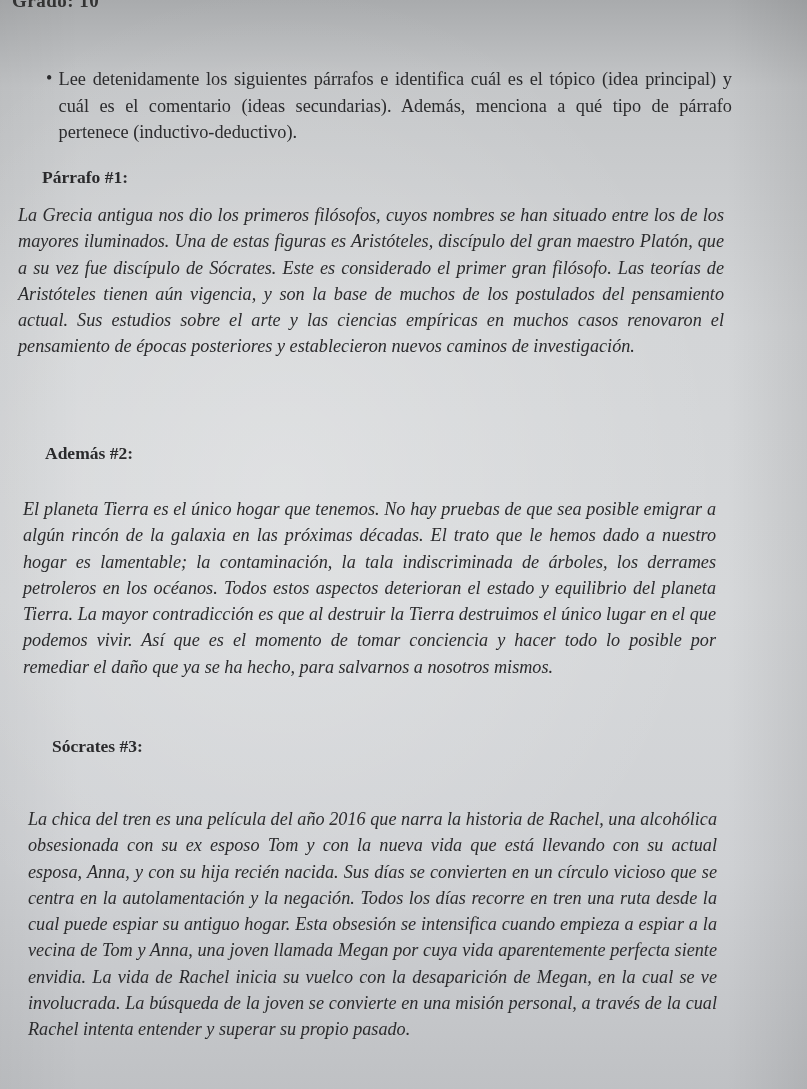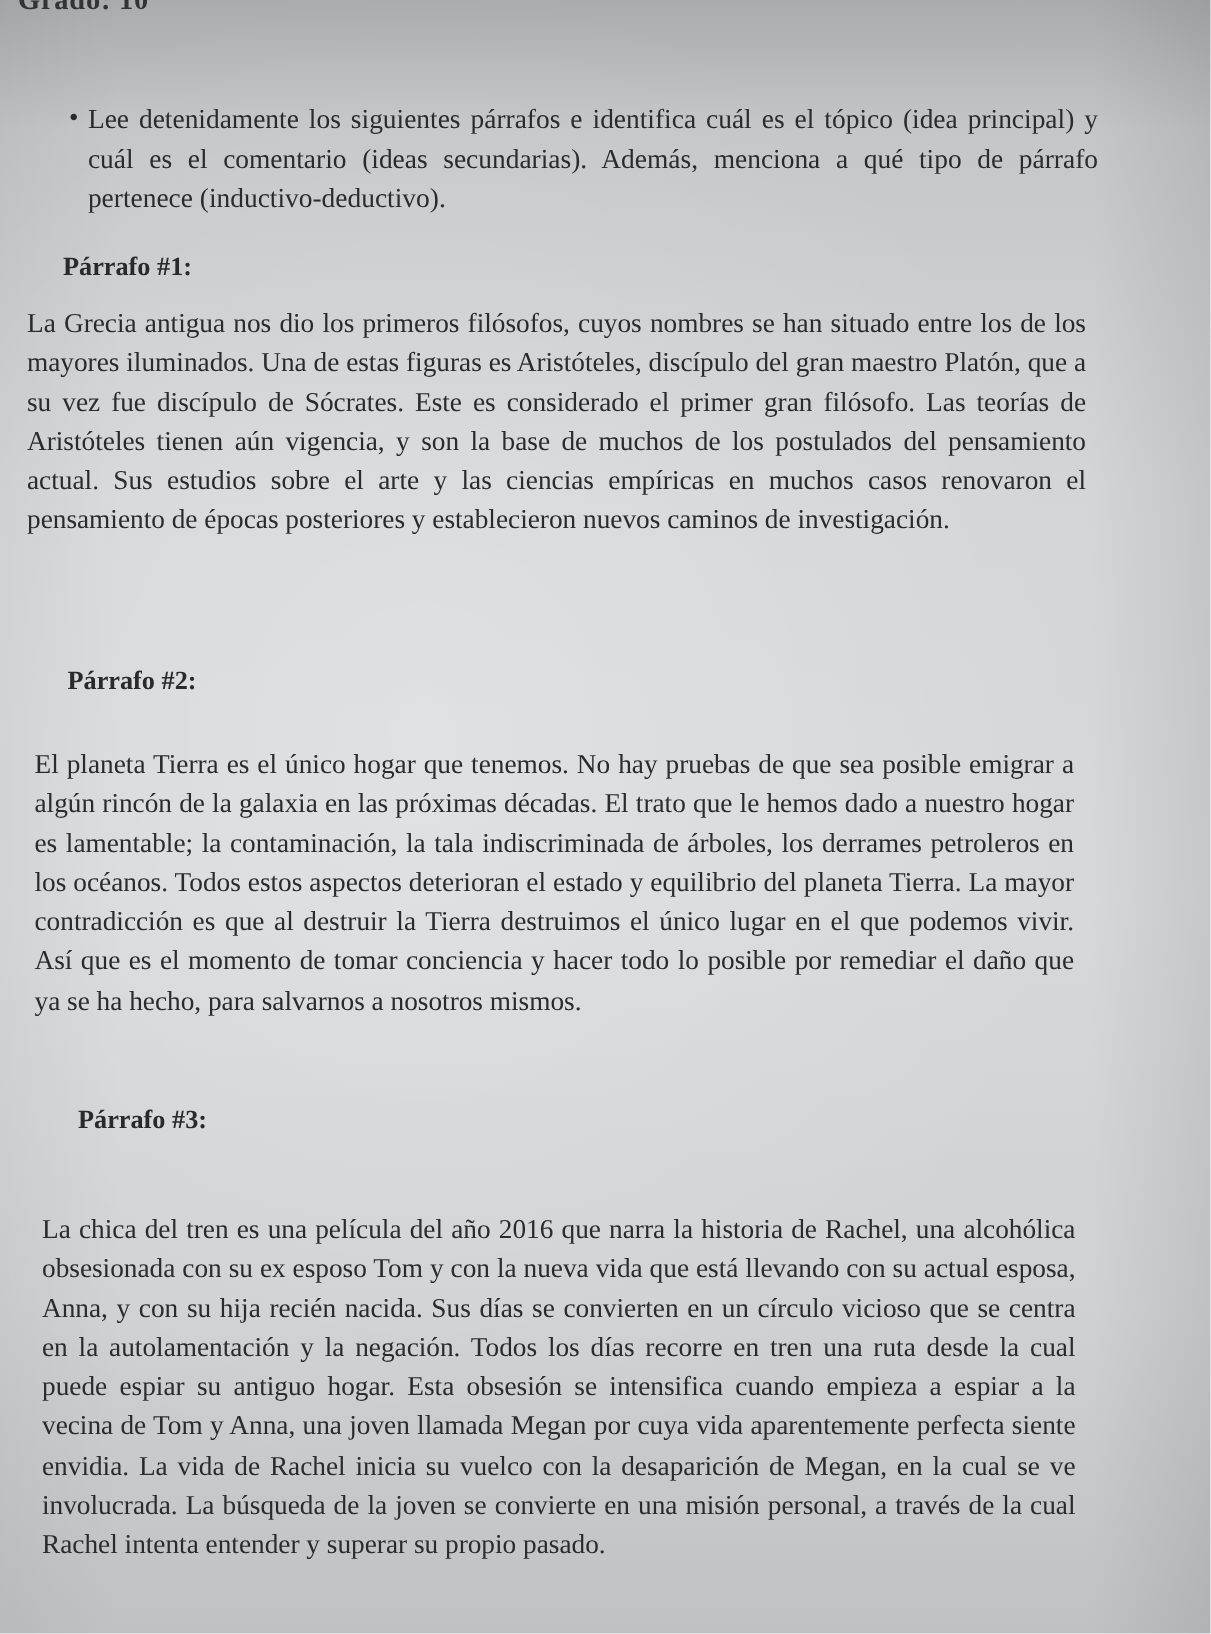--- a/index.html
+++ b/index.html
@@ -57,20 +57,21 @@
       margin-left: 24px;
     }
     .para {
       position: absolute;
       font-size: 18.2px;
       line-height: 26.3px;
       text-align: justify;
       text-align-last: left;
       color: #2b2b2d;
       hyphens: none;
+      font-style: italic;
     }
     #h1 { left: 18px; top: 167px; }
     #p1 { left: 18px; top: 202px; width: 706px; }
     #h2 { left: 21px; top: 443px; }
     #p2 { left: 23px; top: 480px; width: 693px; margin-top: 16px; }
     #h3 { left: 28px; top: 736px; }
     #p3 { left: 28px; top: 806px; width: 689px; }
   </style>
 </head>
 <body>
@@ -80,19 +81,19 @@
   <div class="grade">Grado: 10</div>
 
   <div class="instructions">
     <span class="bullet">•</span>
     <span class="instr-text">Lee detenidamente los siguientes párrafos e identifica cuál es el tópico (idea principal) y cuál  es el comentario (ideas secundarias). Además, menciona a qué tipo de párrafo pertenece (inductivo-deductivo).</span>
   </div>
 
   <div id="h1" class="heading">Párrafo #1:</div>
   <div id="p1" class="para">La Grecia antigua nos dio los primeros filósofos, cuyos nombres se han situado entre los de los mayores iluminados. Una de estas figuras es Aristóteles, discípulo del gran maestro Platón, que a su vez fue discípulo de Sócrates. Este es considerado el primer gran filósofo. Las teorías de Aristóteles tienen aún vigencia, y son la base de muchos de los postulados del pensamiento actual. Sus estudios sobre el arte y las ciencias empíricas en muchos casos renovaron el pensamiento de épocas posteriores y establecieron nuevos caminos de investigación.</div>
 
-  <div id="h2" class="heading">Párrafo #2:</div>
+  <div id="h2" class="heading">Además #2:</div>
   <div id="p2" class="para">El planeta Tierra es el único hogar que tenemos. No hay pruebas de que sea posible emigrar a algún rincón de la galaxia en las próximas décadas. El trato que le hemos dado a nuestro hogar es lamentable; la contaminación, la tala indiscriminada de árboles, los derrames petroleros en los océanos. Todos estos aspectos deterioran el estado y equilibrio del planeta Tierra. La mayor contradicción es que al destruir la Tierra destruimos el único lugar en el que podemos vivir. Así que es el momento de tomar conciencia y hacer todo lo posible por remediar el daño que ya se ha hecho, para salvarnos a nosotros mismos.</div>
 
-  <div id="h3" class="heading">Párrafo #3:</div>
+  <div id="h3" class="heading">Sócrates #3:</div>
   <div id="p3" class="para">La chica del tren es una película del año 2016 que narra la historia de Rachel, una alcohólica obsesionada con su ex esposo Tom y con la nueva vida que está llevando con su actual esposa, Anna, y con su hija recién nacida. Sus días se convierten en un círculo vicioso que se centra en la autolamentación y la negación. Todos los días recorre en tren una ruta desde la cual puede espiar su antiguo hogar. Esta obsesión se intensifica cuando empieza a espiar a la vecina de Tom y Anna, una joven llamada Megan por cuya vida aparentemente perfecta siente envidia. La vida de Rachel inicia su vuelco con la desaparición de Megan, en la cual se ve involucrada. La búsqueda de la joven se convierte en una misión personal, a través de la cual Rachel intenta entender y superar su propio pasado.</div>
 
 </div>
 
 </body></html>

